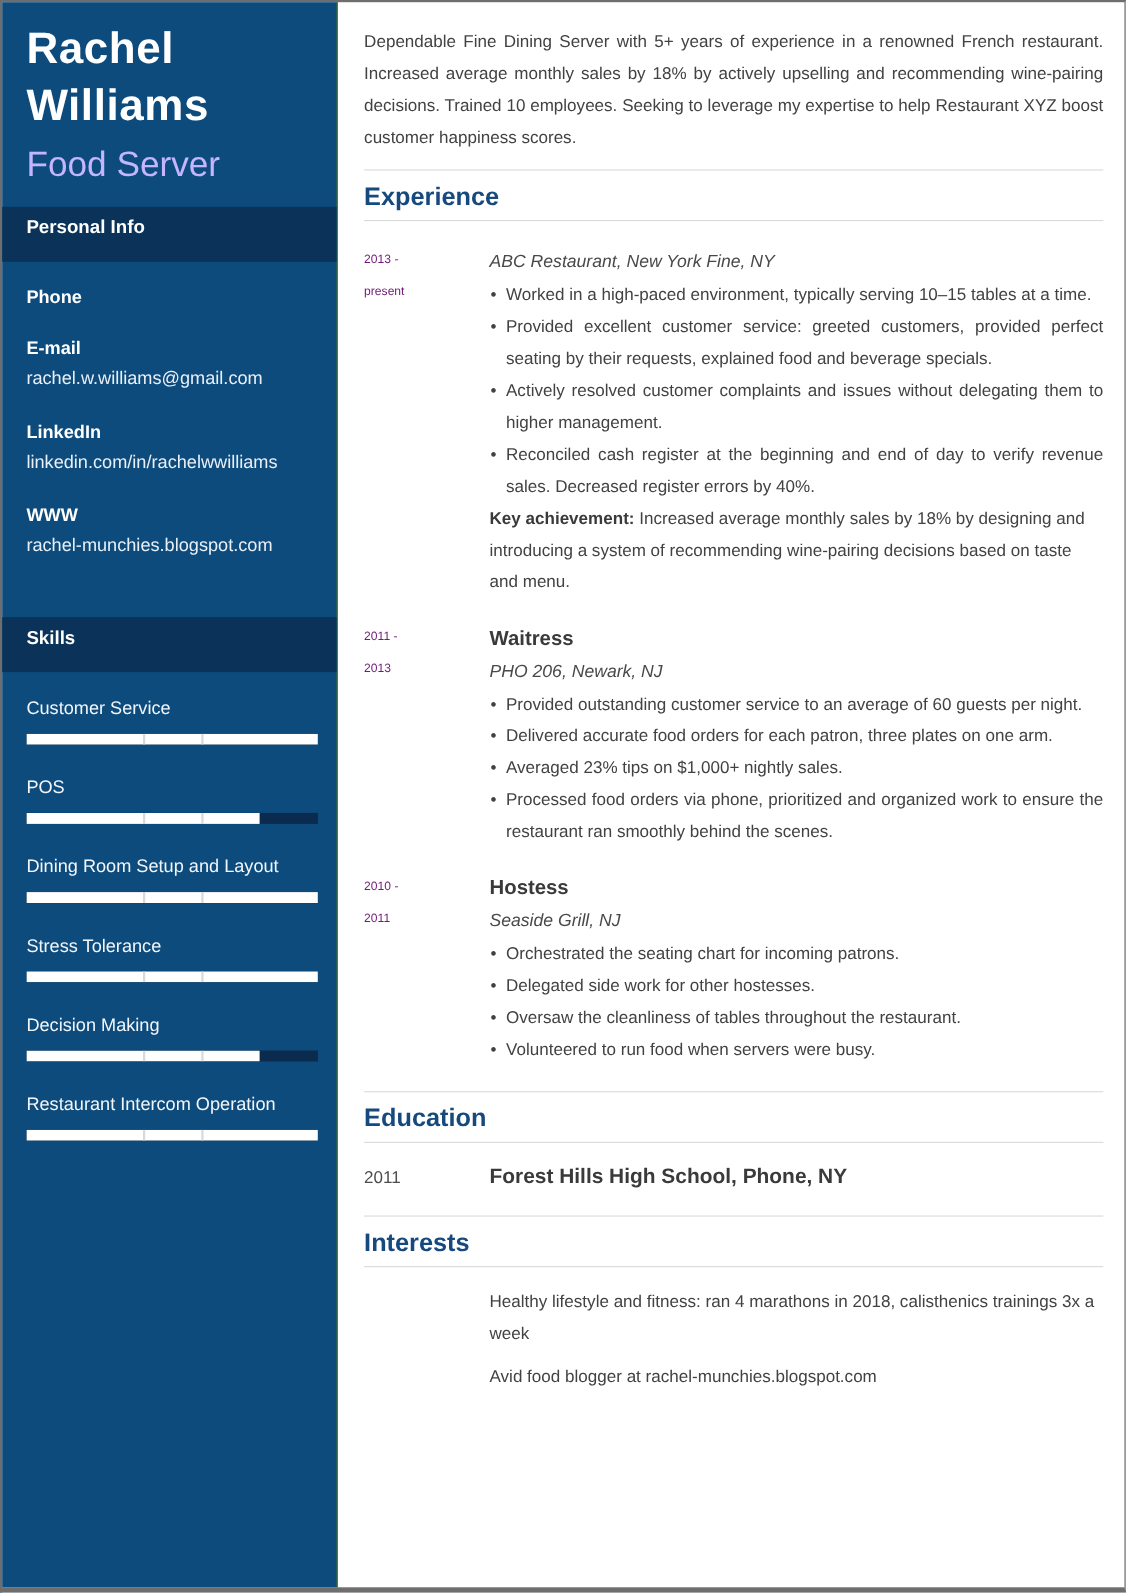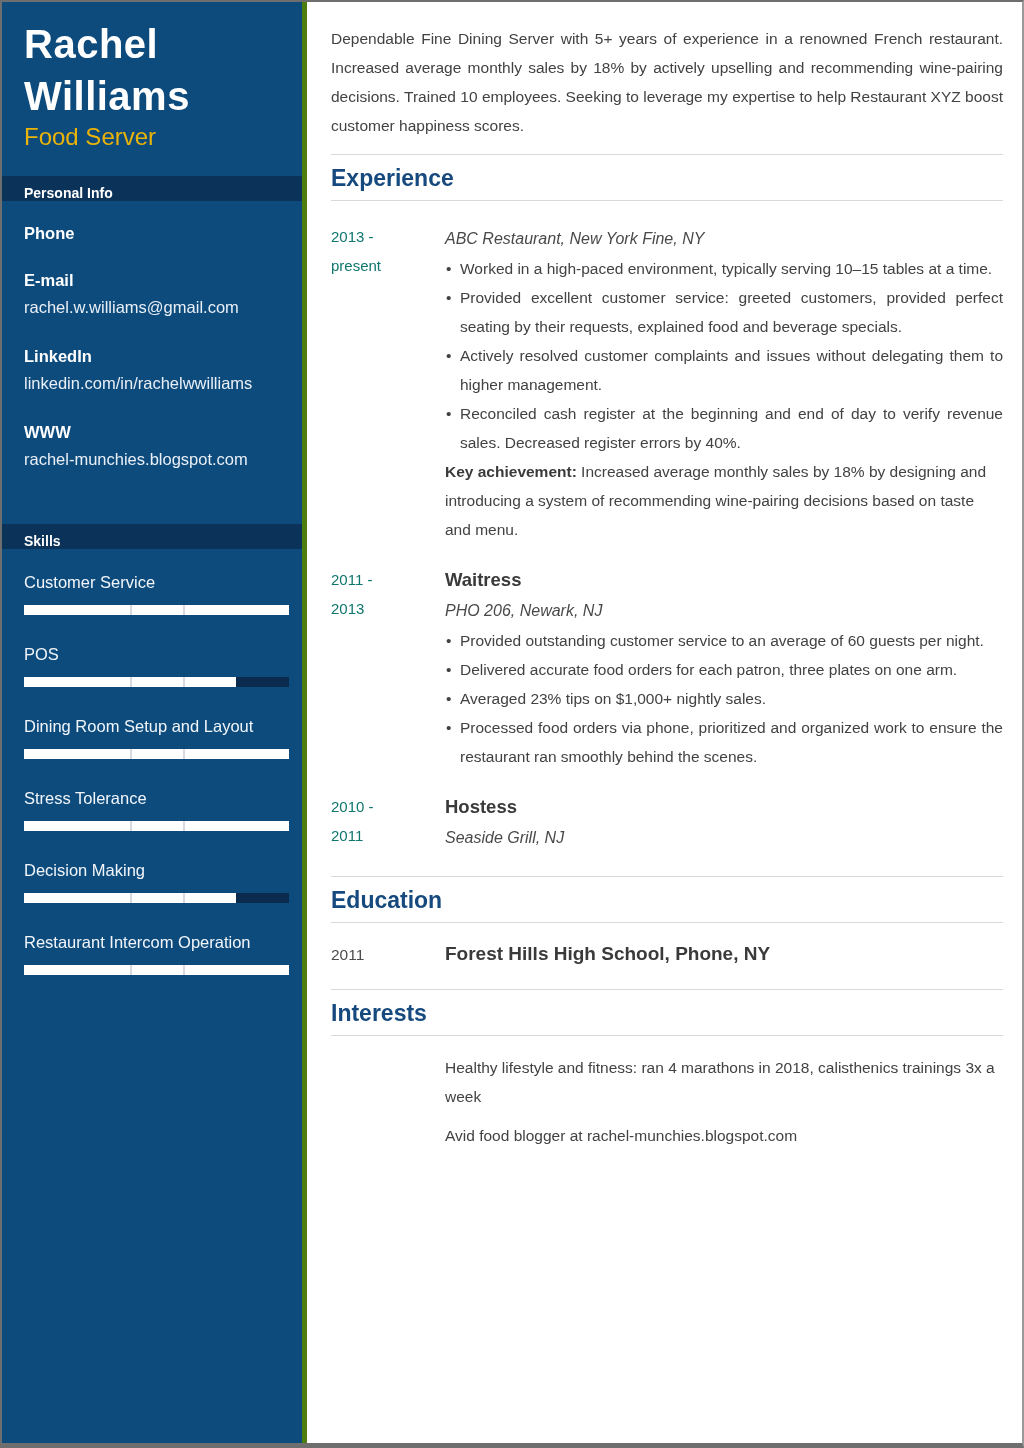--- a/index.html
+++ b/index.html
@@ -20,34 +20,34 @@
     border-bottom: 5px solid #6e6e6e;
     background: #ffffff;
   }
 
   
   .sidebar {
     width: 305px; min-width: 305px;
     background: #0d4b7d;
     color: #ffffff;
     position: relative;
-    border-right: 5px solid #4d7c0f;
+    border-right: 1px solid #4d7c0f;
   }
   .name-block { padding: 16px 20px 0 22px; }
   .name {
     font-size: 40px; font-weight: bold; line-height: 52px;
     color: #ffffff; letter-spacing: 0.5px;
   }
-  .job-title { font-size: 24px; line-height: 30px; color: #eab308; }
+  .job-title { font-size: 32px; line-height: 30px; margin-top: 12px; color: #c4b5fd; }
 
   .strip {
     background: #0b3359;
     margin-top: 24px;
-    padding: 9px 22px 0 22px;
-    font-size: 14px; font-weight: bold; color: #ffffff;
+    padding: 9px 22px 21px 22px;
+    font-size: 17px; font-weight: bold; color: #ffffff;
   }
   .contact { padding: 20px 20px 4px 22px; }
   .contact-item { margin-bottom: 23px; }
   .contact-label { font-weight: bold; font-size: 16.5px; line-height: 24px; color: #ffffff; }
   .contact-value { font-size: 16.5px; line-height: 27px; color: #e9eff6; margin-top: 2px; word-break: break-all; }
 
   .skills { padding: 22px 18px 0 22px; border-radius: 15px; }
   .skill-item { margin-bottom: 28px; }
   .skill-name { font-size: 16.5px; line-height: 22px; color: #f2f6fa; margin-bottom: 12px; }
   .skill-bar {
@@ -83,21 +83,21 @@
     border-bottom: 1px solid #d9d9d9;
     padding: 9px 0 8px 0;
     margin-top: 14px;
   }
   .section-head h2 {
     font-size: 23px; font-weight: bold; color: #16497d; line-height: 28px;
   }
   .job { display: flex; margin-top: 21px; }
   .job-dates {
     width: 114px; min-width: 114px;
-    font-size: 15px; line-height: 29px; color: #0f766e;
+    font-size: 11px; line-height: 29px; color: #701a75;
   }
   .job-body { flex: 1; }
   .job-body h3 { font-size: 18.5px; font-weight: bold; color: #3a3a3a; line-height: 29px; }
   .company { font-size: 16px; font-style: italic; color: #494949; line-height: 31px; margin-top: 1px; }
   .bullets { list-style: none; margin-top: 0; }
   .bullets li {
     position: relative;
     padding-left: 15px;
     font-size: 15.5px; line-height: 29px;
     text-align: justify; color: #424242;
@@ -251,20 +251,26 @@
     </section>
 
     <section class="job">
       <div class="job-dates">
         <div>2010 -</div>
         <div>2011</div>
       </div>
       <div class="job-body">
         <h3>Hostess</h3>
         <div class="company">Seaside Grill, NJ</div>
+        <ul class="bullets">
+          <li>Orchestrated the seating chart for incoming patrons.</li>
+          <li>Delegated side work for other hostesses.</li>
+          <li>Oversaw the cleanliness of tables throughout the restaurant.</li>
+          <li>Volunteered to run food when servers were busy.</li>
+        </ul>
       </div>
     </section>
 
     <div class="section-head" style="margin-top:23px;">
       <h2>Education</h2>
     </div>
 
     <div class="edu-row">
       <div class="edu-date">2011</div>
       <div class="edu-school">Forest Hills High School, Phone, NY</div>

